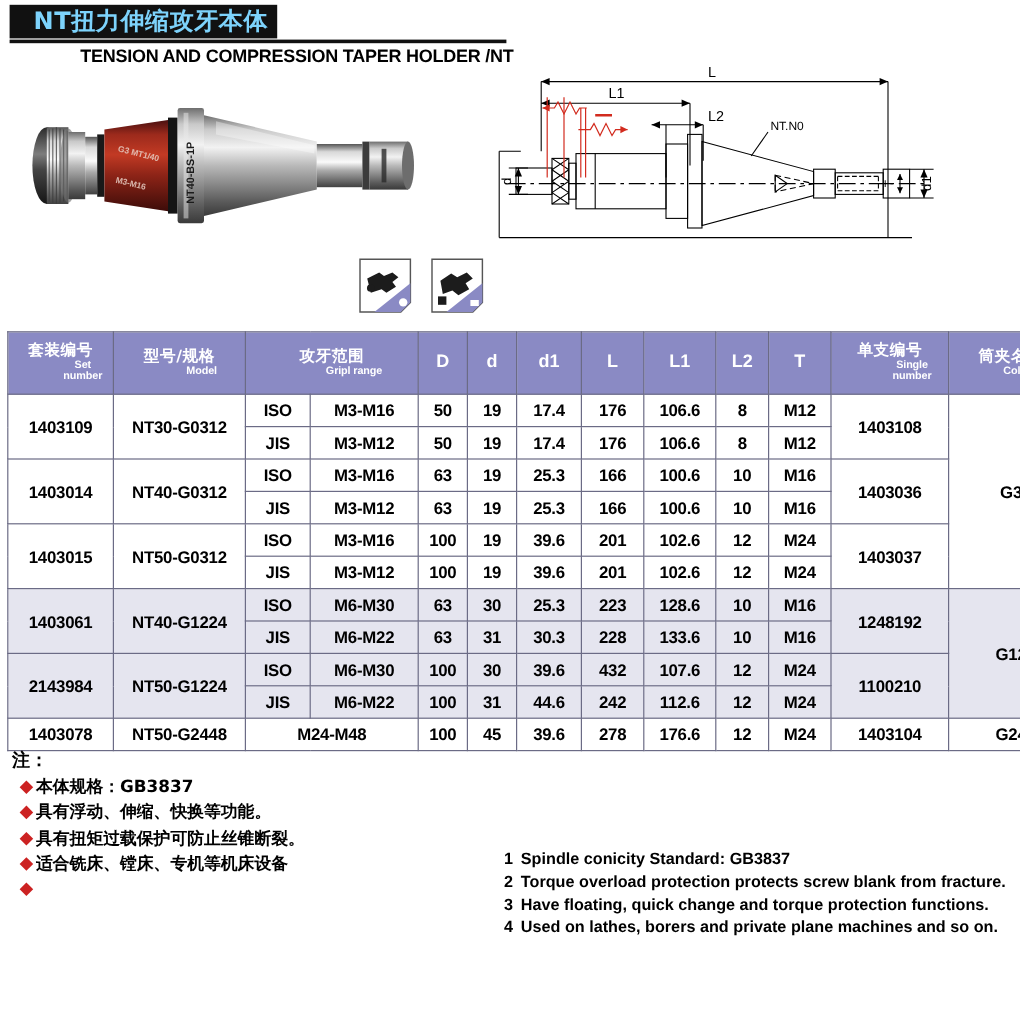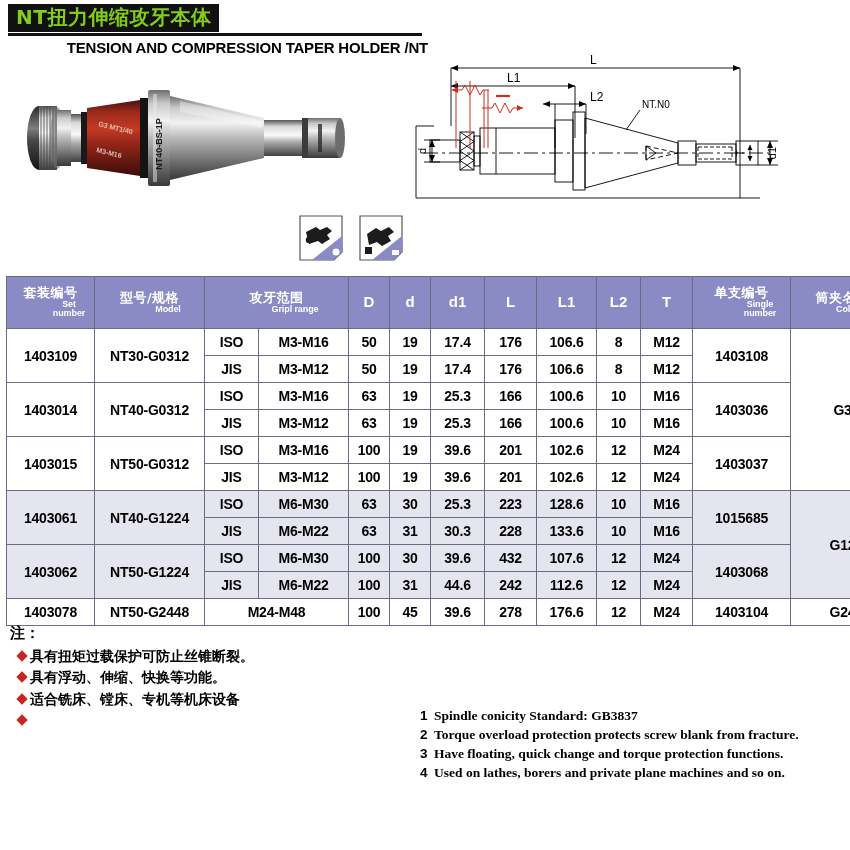--- a/index.html
+++ b/index.html
@@ -10,23 +10,23 @@
     font-family:"Liberation Sans", sans-serif;
     color:#000;
     overflow:hidden;
     position:relative;
   }
 
   
   #title-block { position:absolute; left:8px; top:4px; width:420px; }
   #title-cn {
     display:inline-block;
-    background:#111; color:#84cc16;
+    background:#111; color:#7dd3fc;
     font-weight:bold; font-size:20px; letter-spacing:.5px;
-    padding:2px 8px 3px 8px;
+    padding:2px 8px 3px 20px;
     line-height:1.15;
     white-space:nowrap;
     font-family:"DejaVu Sans", sans-serif;
   }
   #title-rule { width:414px; height:3px; background:#111; margin-top:1px; }
   #title-en {
     font-weight:bold; font-size:15px; letter-spacing:-0.2px;
     margin-top:3px; white-space:nowrap;
     font-family:"Liberation Sans", sans-serif;
     text-align:right;
@@ -95,21 +95,21 @@
              font-size:14px; line-height:1.52; margin-left:8px; }
   .diamond {
     flex:0 0 auto; width:8px; height:8px; background:#cc2222;
     transform:rotate(45deg); margin:6px 4px 0 0;
   }
 
   
   #notes-en { position:absolute; left:420px; top:706px; width:420px; }
   .note-en { display:flex; font-weight:bold; font-size:13.5px; line-height:1.42; }
   .note-en .n { flex:0 0 14px; }
-  .note-en .t { flex:1 1 auto;font-family:Liberation Serif, serif; }
+  .note-en .t { flex:1 1 auto; }
 
   
   #footer-code {
     position:absolute; left:8px; top:822px;
     font-family:"Liberation Serif", serif;
     font-size:21px; letter-spacing:1px; white-space:nowrap;margin-top:40px;
   }
   #footer-code .u { text-decoration:underline; }
 </style>
 </head>
@@ -465,47 +465,47 @@
         <td class="c-model" rowspan="2">NT40-G1224</td>
         <td class="c-std">ISO</td>
         <td class="c-std">M6-M30</td>
         <td class="c-num">63</td>
         <td class="c-num">30</td>
         <td class="c-num">25.3</td>
         <td class="c-num">223</td>
         <td class="c-num">128.6</td>
         <td class="c-num">10</td>
         <td class="c-num">M16</td>
-        <td class="c-num" rowspan="2">1015685</td>
+        <td class="c-num" rowspan="2">1248192</td>
         <td class="c-collet" rowspan="4">G12</td>
       </tr>
       <tr class="hl">
         <td class="c-std">JIS</td>
         <td class="c-std">M6-M22</td>
         <td class="c-num">63</td>
         <td class="c-num">31</td>
         <td class="c-num">30.3</td>
         <td class="c-num">228</td>
         <td class="c-num">133.6</td>
         <td class="c-num">10</td>
         <td class="c-num">M16</td>
       </tr>
       <tr class="hl">
-        <td class="c-set" rowspan="2">1403062</td>
+        <td class="c-set" rowspan="2">2143984</td>
         <td class="c-model" rowspan="2">NT50-G1224</td>
         <td class="c-std">ISO</td>
         <td class="c-std">M6-M30</td>
         <td class="c-num">100</td>
         <td class="c-num">30</td>
         <td class="c-num">39.6</td>
         <td class="c-num">432</td>
         <td class="c-num">107.6</td>
         <td class="c-num">12</td>
         <td class="c-num">M24</td>
-        <td class="c-num" rowspan="2">1403068</td>
+        <td class="c-num" rowspan="2">1100210</td>
       </tr>
       <tr class="hl">
         <td class="c-std">JIS</td>
         <td class="c-std">M6-M22</td>
         <td class="c-num">100</td>
         <td class="c-num">31</td>
         <td class="c-num">44.6</td>
         <td class="c-num">242</td>
         <td class="c-num">112.6</td>
         <td class="c-num">12</td>
@@ -525,25 +525,29 @@
         <td class="c-num" rowspan="1">1403104</td>
         <td class="c-collet" rowspan="1">G24</td>
       </tr>
     </tbody>
 </table>
 
 <div id="notes-cn">
   <div id="notes-cn-title">注：</div>
   <div class="note-cn">
     <span class="diamond"></span>
-    <span>具有扭矩过载保护可防止丝锥断裂。</span>
+    <span>本体规格：GB3837</span>
   </div>
   <div class="note-cn">
     <span class="diamond"></span>
     <span>具有浮动、伸缩、快换等功能。</span>
+  </div>
+  <div class="note-cn">
+    <span class="diamond"></span>
+    <span>具有扭矩过载保护可防止丝锥断裂。</span>
   </div>
   <div class="note-cn">
     <span class="diamond"></span>
     <span>适合铣床、镗床、专机等机床设备</span>
   </div>
   <div class="note-cn">
     <span class="diamond"></span>
   </div>
 </div>
 

